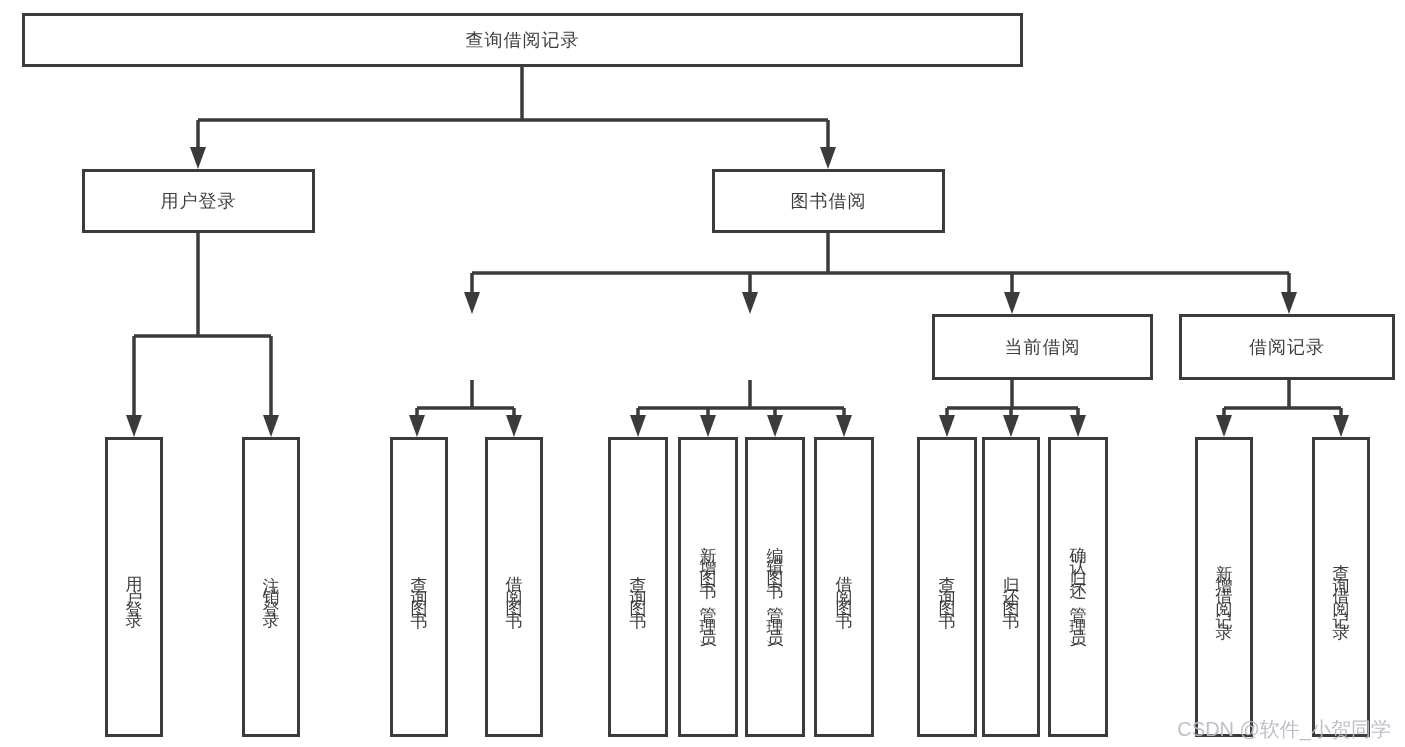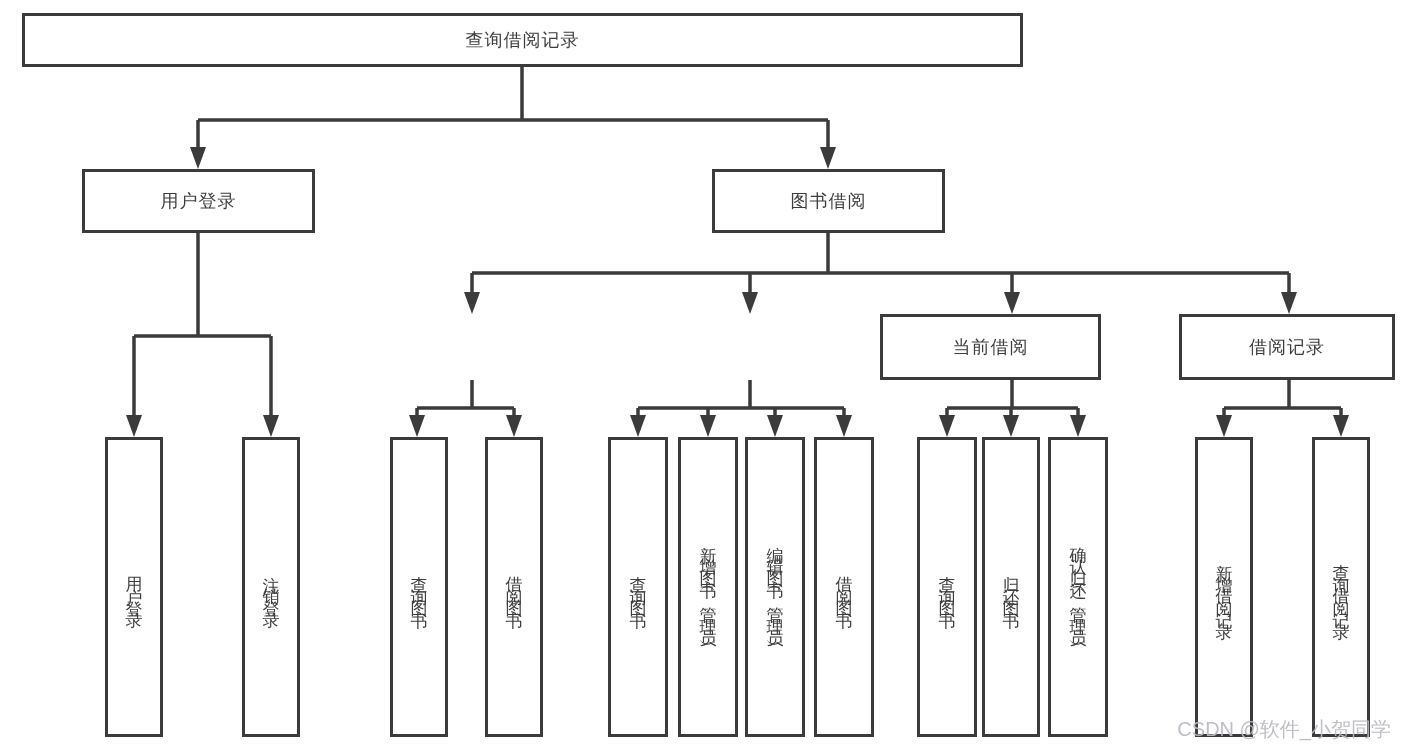--- a/index.html
+++ b/index.html
@@ -103,21 +103,21 @@
       <polygon points="1216,415 1232,415 1224,437"></polygon>
       <polygon points="1333,415 1349,415 1341,437"></polygon>
     </g>
   </svg>
 
   <div class="node h-node root-node">查询借阅记录</div>
 
   <div class="node h-node lvl2-node" style="left:82px;width:233px;">用户登录</div>
   <div class="node h-node lvl2-node" style="left:712px;width:233px;">图书借阅</div>
 
-  <div class="node h-node lvl3-node" style="left:880px;width:221px;">当前借阅</div>
+  <div class="node h-node lvl3-node" style="left:932px;width:221px;">当前借阅</div>
   <div class="node h-node lvl3-node" style="left:1179px;width:216px;">借阅记录</div>
 
   <div class="node leaf-node" style="left:105px;width:58px;">用户登录</div>
   <div class="node leaf-node" style="left:242px;width:58px;">注销登录</div>
 
   <div class="node leaf-node" style="left:390px;width:58px;">查询图书</div>
   <div class="node leaf-node" style="left:485px;width:58px;">借阅图书</div>
 
   <div class="node leaf-node" style="left:608px;width:60px;">查询图书</div>
   <div class="node leaf-node" style="left:678px;width:60px;">新增图书（管理员）</div>

